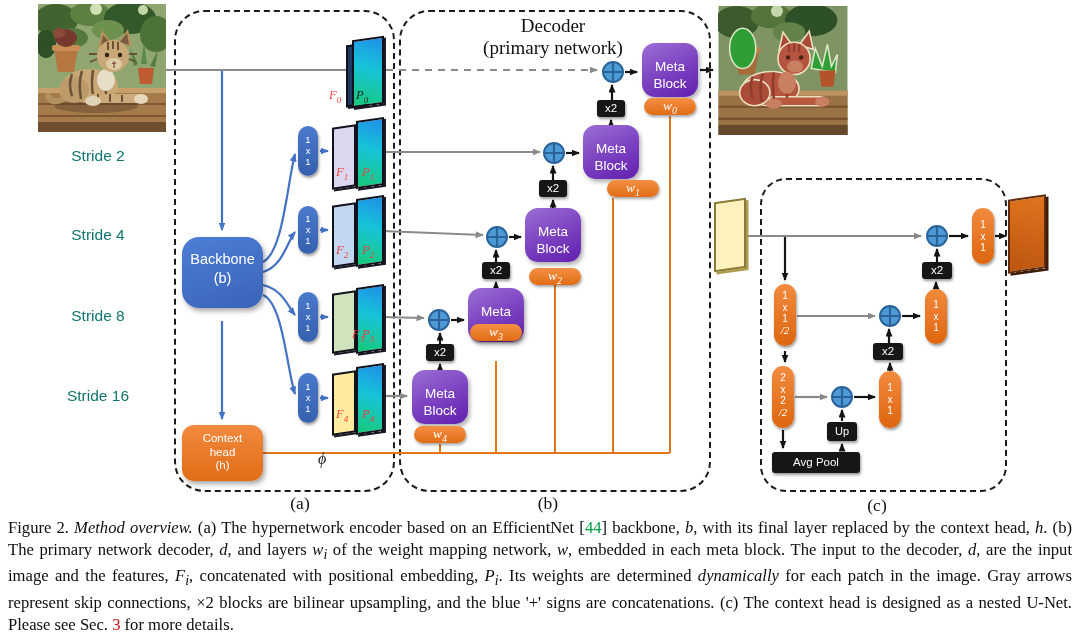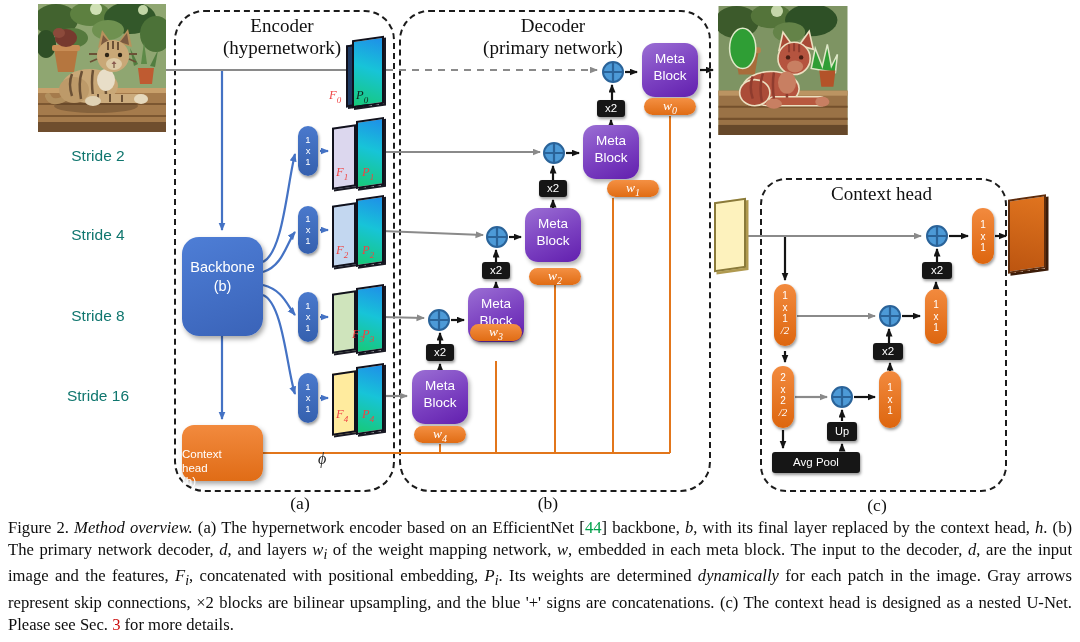--- a/index.html
+++ b/index.html
@@ -2,24 +2,24 @@
 <html><head>
 <meta charset="utf-8">
 <style>
   html,body{margin:0;padding:0;background:#fff}
   .fig{position:relative;width:1080px;height:642px;background:#fff;font-family:"Liberation Sans",sans-serif;overflow:hidden}
   .wires{position:absolute;left:0;top:0;z-index:1;pointer-events:none}
   .el{position:absolute;z-index:2}
   .dashedbox{position:absolute;z-index:0;border:2.6px dashed #1b1b1b;border-radius:30px}
   .sectitle{position:absolute;z-index:2;font-family:"Liberation Serif",serif;font-size:19px;color:#101010;text-align:center;line-height:22px}
   .stride{position:absolute;z-index:2;font-size:15.5px;color:#0f766e;text-align:center;width:110px}
-  .backbone{width:81px;height:99px;border-radius:17px;background:linear-gradient(160deg,#4e7ed6,#3a63b8);color:#fff;text-align:center;font-size:14.5px;line-height:19px;padding-top:21px;box-sizing:border-box;box-shadow:2px 3px 5px rgba(0,0,0,.35)}
-  .ctxblock{width:81px;height:56px;border-radius:12px;background:linear-gradient(180deg,#f28a3e,#e06c16);color:#fff;font-size:11.5px;line-height:13.5px;padding-top:23px;box-sizing:border-box;box-shadow:2px 3px 5px rgba(0,0,0,.35)}
+  .backbone{width:81px;height:71px;border-radius:17px;background:linear-gradient(160deg,#4e7ed6,#3a63b8);color:#fff;text-align:center;font-size:14.5px;line-height:19px;padding-top:13px;box-sizing:border-box;box-shadow:2px 3px 5px rgba(0,0,0,.35)}
+  .ctxblock{width:81px;height:56px;border-radius:12px;background:linear-gradient(180deg,#f28a3e,#e06c16);color:#fff;text-align:center;font-size:11.5px;line-height:13.5px;padding-top:7px;box-sizing:border-box;box-shadow:2px 3px 5px rgba(0,0,0,.35)}
   .pill1x1{width:20px;border-radius:10px;background:linear-gradient(180deg,#4a79cc,#3560ae);color:#fff;font-size:9.5px;line-height:11px;text-align:center;box-sizing:border-box;box-shadow:1px 2px 3px rgba(0,0,0,.4)}
-  .mb{width:56px;height:54px;border-radius:13px;background:linear-gradient(155deg,#9b6fd4 0%,#7a3fc0 55%,#621fae 100%);color:#fff;text-align:center;font-size:13.5px;line-height:16.5px;padding-top:8px;box-sizing:border-box;box-shadow:2px 3px 4px rgba(0,0,0,.3)}
+  .mb{width:56px;height:54px;border-radius:13px;background:linear-gradient(155deg,#9b6fd4 0%,#7a3fc0 55%,#621fae 100%);color:#fff;text-align:center;font-size:13.5px;line-height:16.5px;padding-top:16px;box-sizing:border-box;box-shadow:2px 3px 4px rgba(0,0,0,.3)}
   .wpill{width:52px;height:17px;border-radius:9px;background:linear-gradient(180deg,#f49043,#e06c14);color:#fff;text-align:center;font-family:"Liberation Serif",serif;font-style:italic;font-size:13.5px;line-height:16px;box-shadow:1px 2px 3px rgba(0,0,0,.35)}
   .wpill sub{font-size:10px}
   .blackbox{background:#161616;color:#fff;text-align:center;font-size:11.5px;border-radius:3px;box-shadow:1px 2px 3px rgba(0,0,0,.4)}
   .opill{width:22px;border-radius:11px;background:linear-gradient(180deg,#f28a3e,#dd660f);color:#fff;font-size:10px;line-height:11.5px;text-align:center;box-sizing:border-box;box-shadow:1px 2px 3px rgba(0,0,0,.4)}
   .opill .half{font-style:italic;font-family:"Liberation Serif",serif;font-size:11px}
   .panel{position:absolute;z-index:2;border:2px solid #11111c;transform:skewY(-8deg);box-shadow:2px 2px 0 #1a1a24}
   .flabel{position:absolute;z-index:3;font-family:"Liberation Serif",serif;font-style:italic;font-size:12.5px;color:#ef4444}
   .flabel sub{font-size:9px}
   .mathlab{font-family:"Liberation Serif",serif;font-style:italic;color:#222}
   .seclab{position:absolute;z-index:2;font-family:"Liberation Serif",serif;font-size:17.5px;color:#101010;text-align:center;width:60px}
@@ -228,29 +228,24 @@
       <circle cx="82" cy="51" r="2.2" fill="#4a1f14"></circle>
     <ellipse cx="76" cy="60" rx="8" ry="6" fill="#c87f62"></ellipse>
       <path d="M70,38 v8 M75,37 v8 M80,38 v8" stroke="#8f3c2e" stroke-width="2"></path>
   </svg>
 
   <div class="stride" style="left:43px;top:147px">Stride 2</div>
   <div class="stride" style="left:43px;top:226px">Stride 4</div>
   <div class="stride" style="left:43px;top:307px">Stride 8</div>
   <div class="stride" style="left:43px;top:387px">Stride 16</div>
 
-  <div class="sectitle" style="left:192px;top:15px;width:180px">
-    <div>Encoder</div>
-    <div>(hypernetwork)</div>
-  </div>
   <div class="sectitle" style="left:453px;top:15px;width:200px">
     <div>Decoder</div>
     <div>(primary network)</div>
   </div>
-  <div class="sectitle" style="left:799px;top:183px;width:165px">Context head</div>
 
   <div class="el backbone" style="left:182px;top:237px">
     <div>Backbone</div>
     <div>(b)</div>
   </div>
   <div class="el ctxblock" style="left:182px;top:425px">
     <div>Context</div>
     <div>head</div>
     <div>(h)</div>
   </div>

